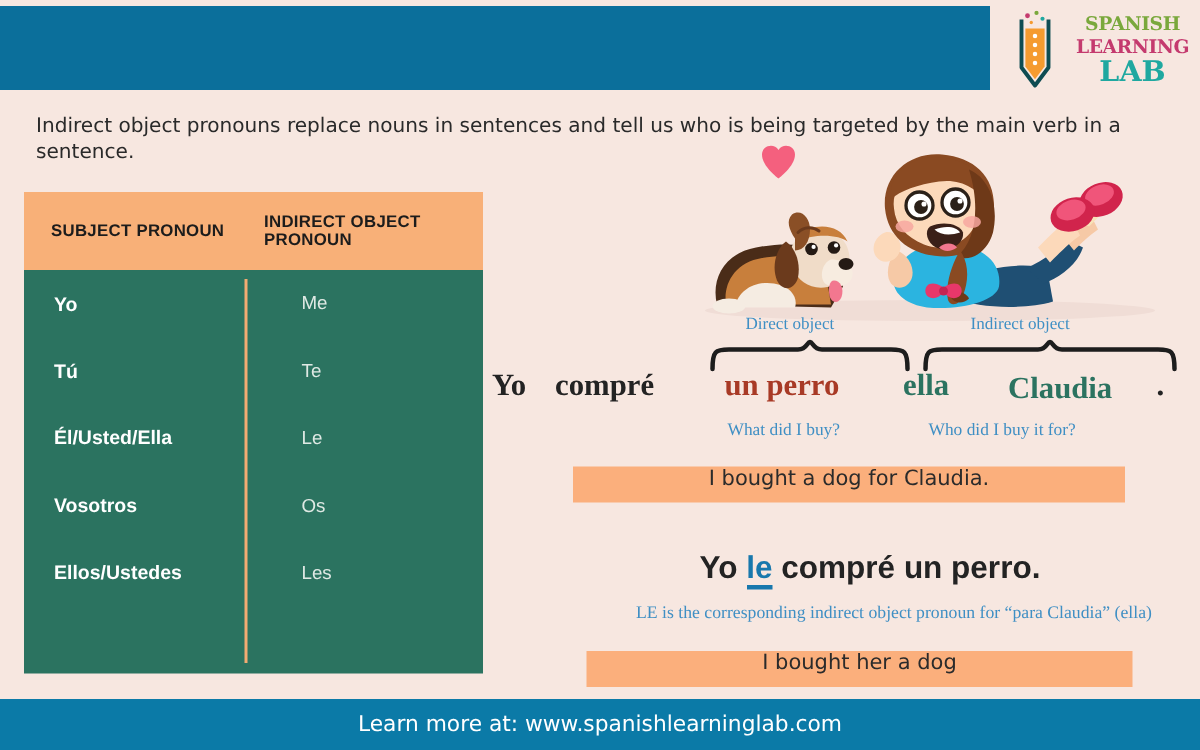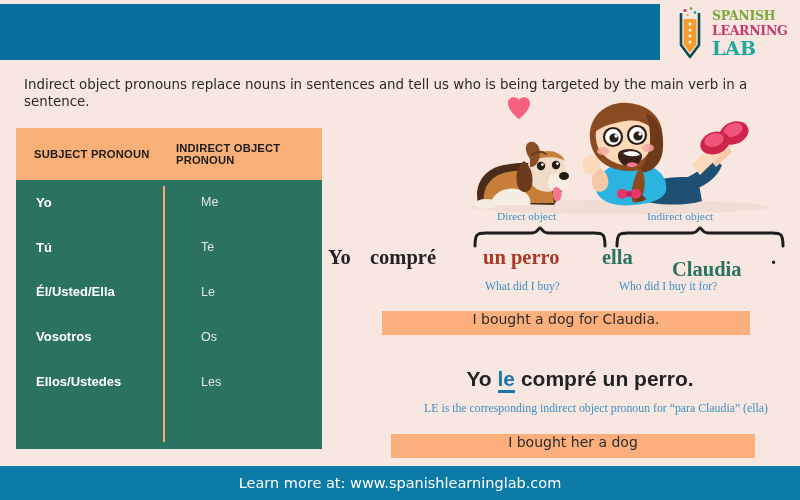--- a/index.html
+++ b/index.html
@@ -24,20 +24,21 @@
   }
 
   
   .logo{position:absolute;left:668px;top:4px;width:128px;height:58px;}
   .logo-tube{position:absolute;left:2px;top:3px;width:40px;height:54px;}
   .logo-words{position:absolute;left:44px;top:4px;width:86px;}
   .logo-line{
     font-family:"DejaVu Serif", serif;font-weight:bold;
     font-size:13px;line-height:15px;letter-spacing:-.3px;
     white-space:nowrap;
+    text-align:center;
   }
   .lw-spanish{color:#7aa83c;font-size:12.5px;}
   .lw-learning{color:#c43a6e;font-size:12.5px;}
   .lw-lab{color:#1fa8a0;font-size:19px;line-height:20px;letter-spacing:0px;}
 
   
   .intro{
     position:absolute;left:24px;top:76px;width:760px;
     font-size:13.4px;line-height:17px;color:#2a2a2a;
   }
@@ -87,21 +88,21 @@
   .brace-svg{position:absolute;}
   .sent1-line{
     position:absolute;left:0;top:36px;width:478px;height:30px;
     font-family:"Liberation Serif", serif;font-weight:bold;
     font-size:20.5px;white-space:nowrap;
   }
   .w-yo{position:absolute;left:6px;top:0;color:#232323;}
   .w-compre{position:absolute;left:48px;top:0;color:#232323;}
   .w-unperro{position:absolute;left:161px;top:0;color:#a83a26;}
   .w-para{position:absolute;left:280px;top:0;color:#2b7360;}
-  .w-claudia{position:absolute;left:350px;top:12px;color:#2b7360;}
+  .w-claudia{position:absolute;left:350px;top:2px;color:#2b7360;}
   .w-period{position:absolute;left:449px;top:0;color:#232323;}
   .sub-q{
     position:absolute;font-size:11.6px;color:#3f8fc4;white-space:nowrap;
     font-family:"Liberation Serif", serif;top:70px;
   }
   .q-do{left:163px;}
   .q-io{left:297px;}
 
   
   .trans-bar{

